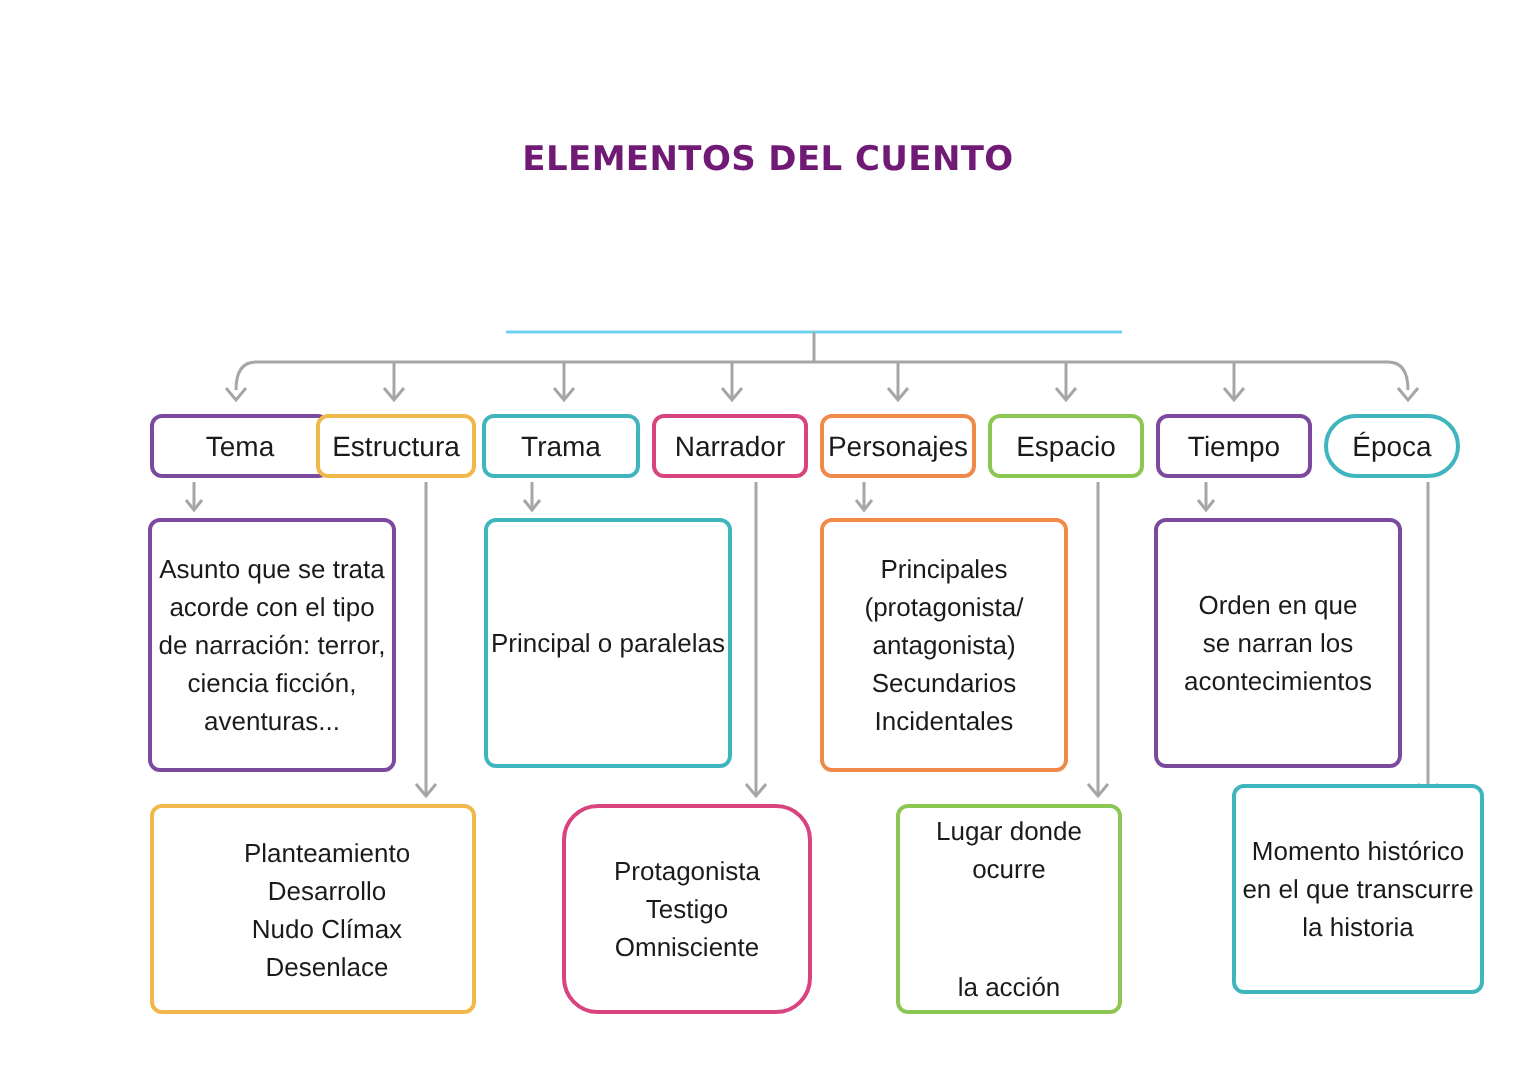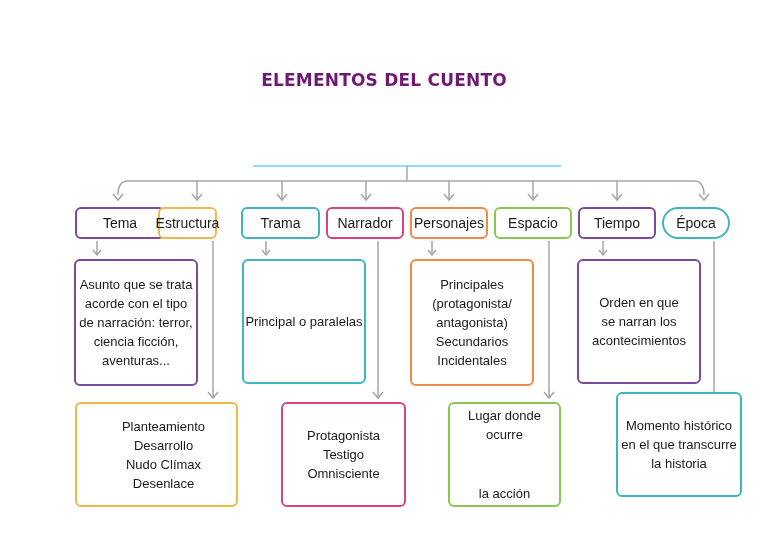--- a/index.html
+++ b/index.html
@@ -57,21 +57,21 @@
     <line x1="549" y1="241" x2="549" y2="398"></line>
     <polyline points="544,392 549,398 554,392"></polyline>
     <line x1="714" y1="241" x2="714" y2="398"></line>
     <polyline points="709,392 714,398 719,392"></polyline>
   </g>
 </svg>
 
 <div class="box head" style="left:75px;width:90px;border-color:#7b4a9c;">
     <span>Tema</span>
   </div>
-<div class="box head" style="left:158px;width:59px;border-color:#f0b84a;">
+<div class="box head" style="left:158px;width:80px;border-color:#f0b84a;">
     <span>Estructura</span>
   </div>
 <div class="box head" style="left:241px;width:79px;border-color:#3fb6bd;align-items:center;">
     <span>Trama</span>
   </div>
 <div class="box head" style="left:326px;width:78px;border-color:#d9437f;">
     <span>Narrador</span>
   </div>
 <div class="box head" style="left:410px;width:78px;border-color:#ef8a48;">
     <span>Personajes</span>
@@ -108,21 +108,21 @@
   <span>se narran los</span>
   <span>acontecimientos</span>
 </div>
 
 <div class="box detail" style="left:75px;top:402px;width:163px;height:105px;border-color:#f0b84a;padding-left:14px;">
   <span>Planteamiento</span>
   <span>Desarrollo</span>
   <span>Nudo Clímax</span>
   <span>Desenlace</span>
 </div>
-<div class="box detail" style="left:281px;top:402px;width:125px;height:105px;border-color:#d9437f;">
+<div class="box detail" style="left:281px;top:402px;width:125px;height:105px;border-color:#d9437f;border-radius:18px;">
   <span>Protagonista</span>
   <span>Testigo</span>
   <span>Omnisciente</span>
 </div>
 <div class="box detail" style="left:448px;top:402px;width:113px;height:105px;border-color:#8cc653;gap:40px;">
   <span>Lugar donde ocurre</span>
   <span>la acción</span>
 </div>
 <div class="box detail" style="left:616px;top:392px;width:126px;height:105px;border-color:#3fb6bd;">
   <span>Momento histórico</span>

